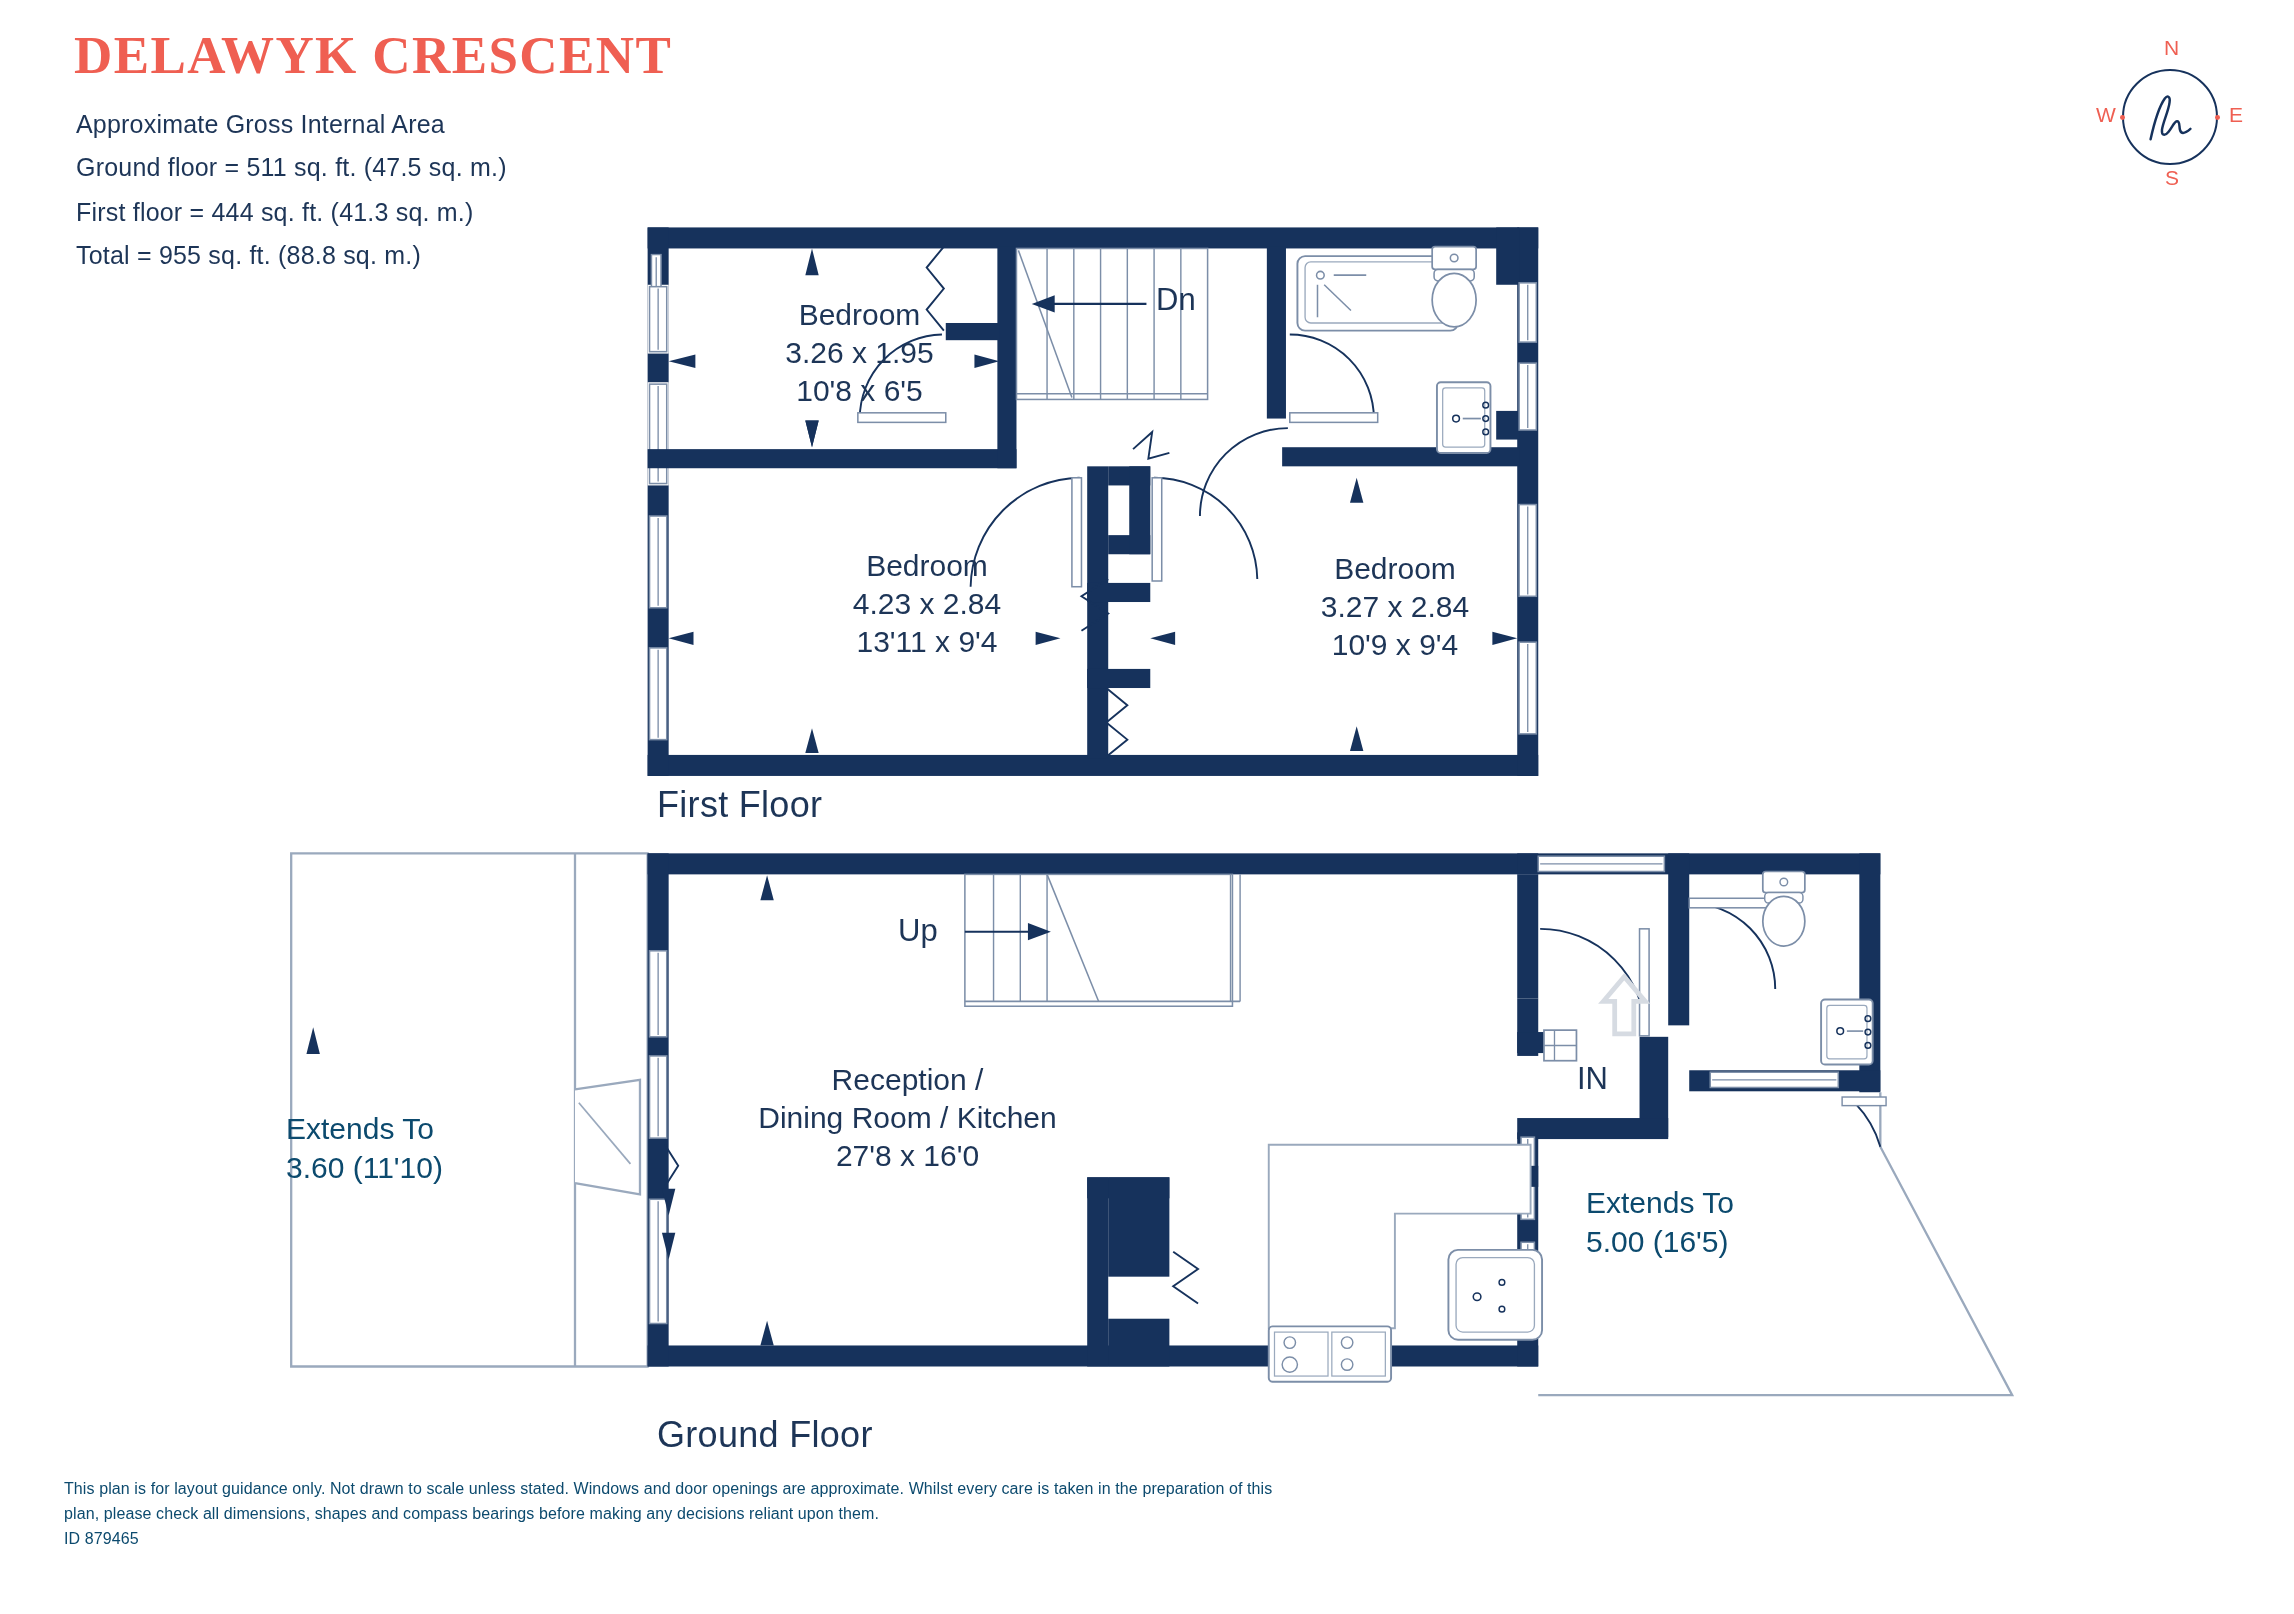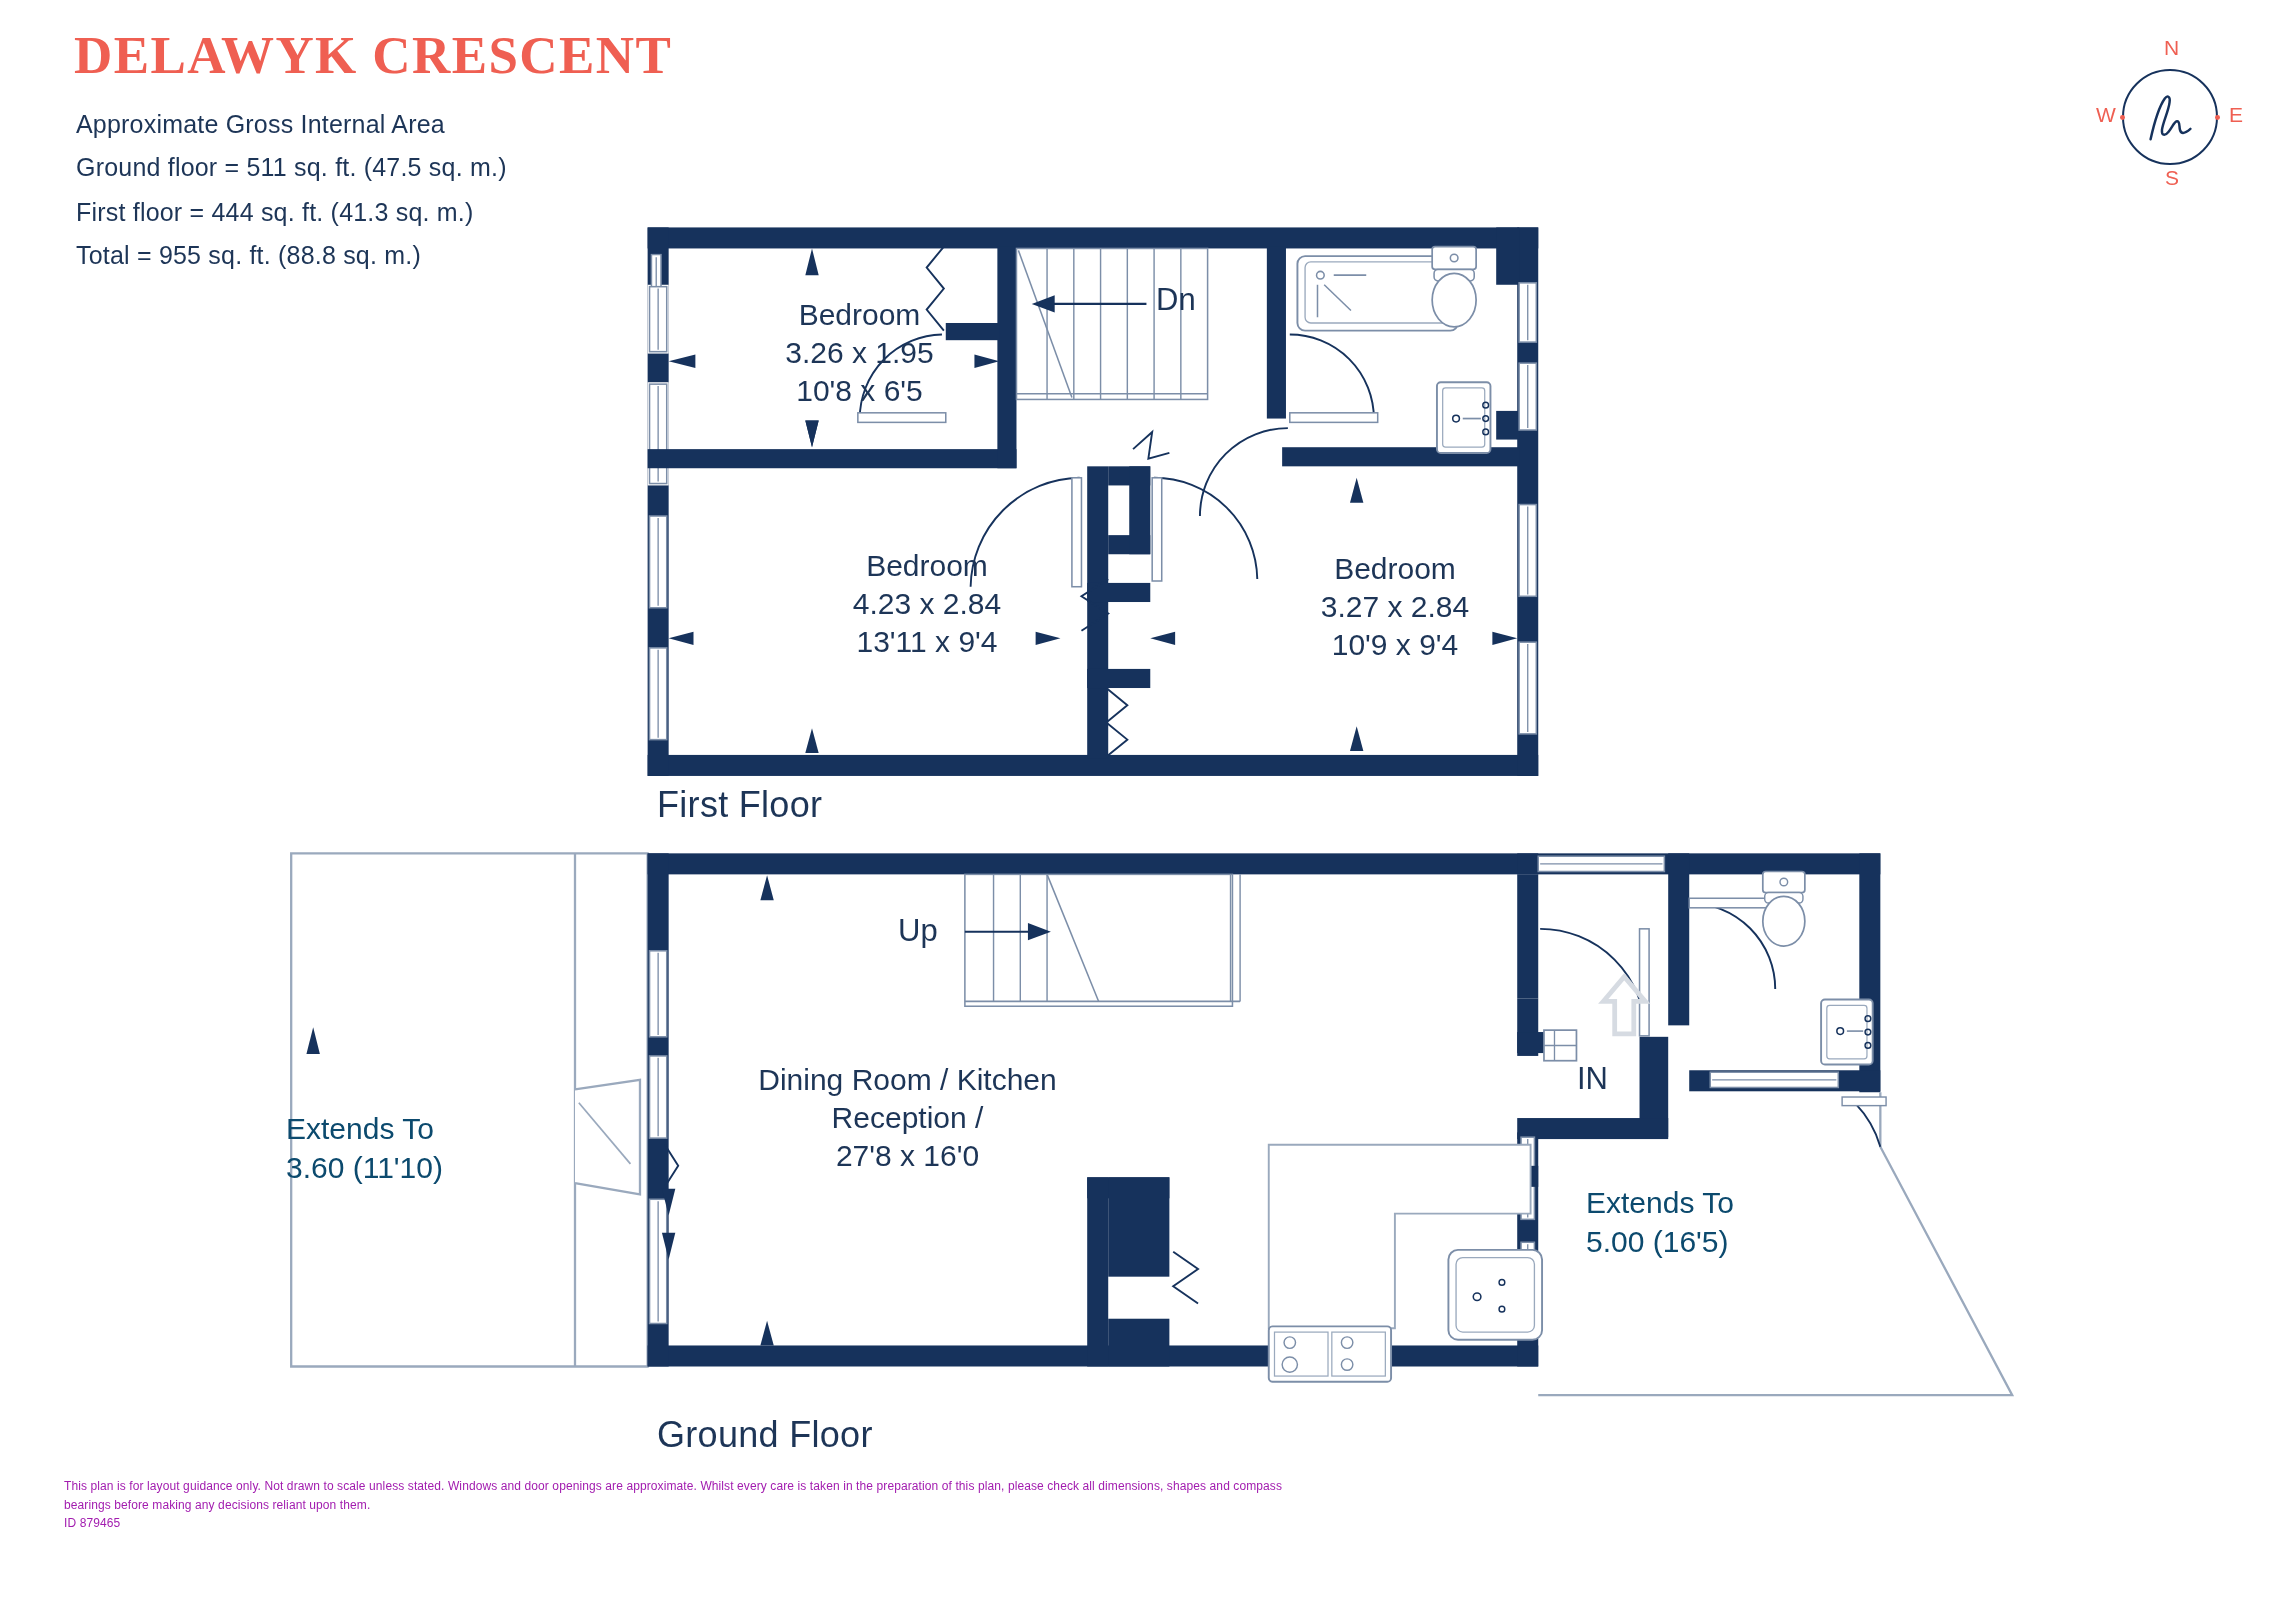--- a/index.html
+++ b/index.html
@@ -64,21 +64,21 @@
   #extends-right{left:1577px;top:1183px;width:258px;}
 
   .dirlabel{position:absolute;font-size:31px;color:#1d3557;}
   #label-dn{left:1147px;top:282px;}
   #label-up{left:889px;top:913px;}
   #label-in{left:1568px;top:1061px;}
 
   
   #footer{
     position:absolute;left:55px;top:1477px;width:1243px;
-    font-size:12px;line-height:1.55;color:#a21caf;letter-spacing:0.1px;
+    font-size:16px;line-height:1.55;color:#0c4a6e;letter-spacing:0.1px;
   }
   #footer .fid{display:block;}
 
   svg.plan{position:absolute;left:0;top:0;width:2294px;height:1614px;overflow:visible;}
 </style>
 </head>
 <body>
 
 <div class="stage">
 
@@ -387,22 +387,22 @@
     <div class="f">13'11 x 9'4</div>
   </div>
 
   <div class="room" id="room-bed3">
     <div class="nm">Bedroom</div>
     <div class="m">3.27 x 2.84</div>
     <div class="f">10'9 x 9'4</div>
   </div>
 
   <div class="room" id="room-recep">
+    <div class="nm">Reception /</div>
     <div class="nm">Dining Room / Kitchen</div>
-    <div class="nm">Reception /</div>
     <div class="f">27'8 x 16'0</div>
   </div>
 
   <div class="edge-label" id="extends-left">
     <div>Extends To</div>
     <div>3.60 (11'10)</div>
   </div>
 
   <div class="edge-label" id="extends-right">
     <div>Extends To</div>

